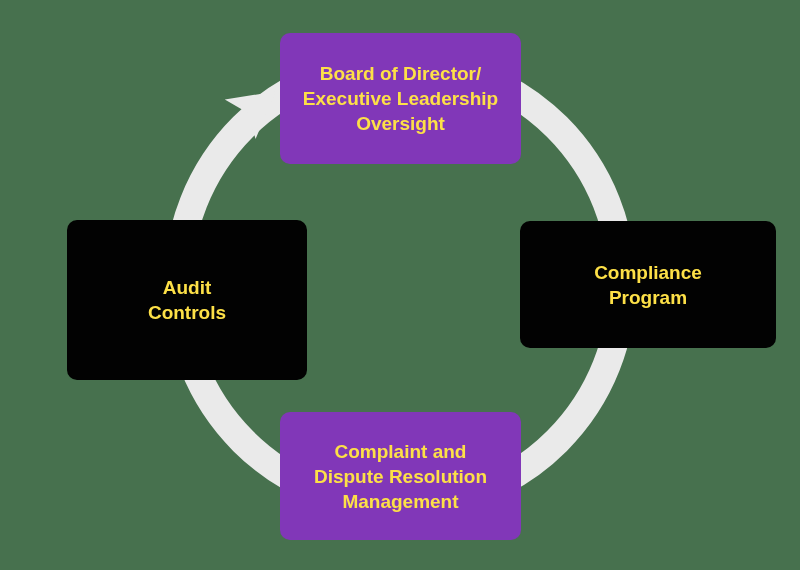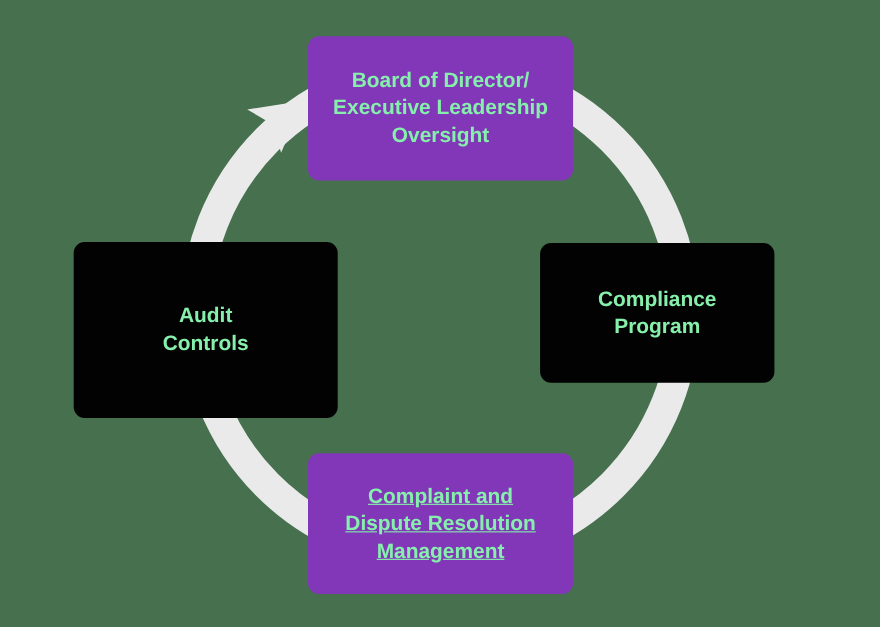--- a/index.html
+++ b/index.html
@@ -19,35 +19,35 @@
     left: 0;
     top: 0;
   }
   .node {
     position: absolute;
     display: flex;
     align-items: center;
     justify-content: center;
     text-align: center;
     border-radius: 10px;
-    color: #86efac;
+    color: #fde047;
     font-weight: bold;
     font-size: 19px;
     line-height: 25px;
   }
   .node-label {
     white-space: pre-line;
     padding: 0 8px;
   }
   .node--purple { background: #8137B8; }
   .node--black  { background: #020202; }
 
   #node-top    { left: 280px; top: 33px;  width: 241px; height: 131px; }
-  #node-right  { left: 491px; top: 221px; width: 213px; height: 127px; }
-  #node-bottom { left: 280px; top: 412px; width: 241px; height: 128px; text-decoration: underline; }
+  #node-right  { left: 520px; top: 221px; width: 256px; height: 127px; }
+  #node-bottom { left: 280px; top: 412px; width: 241px; height: 128px; }
   #node-left   { left: 67px;  top: 220px; width: 240px; height: 160px; }
 </style>
 </head>
 <body>
 
 <div class="stage">
 
   <svg class="ring" width="800" height="570" viewBox="0 0 800 570" aria-hidden="true">
     <circle cx="400" cy="284" r="222" fill="none" stroke="#EAEAEA" stroke-width="28"></circle>
     <g transform="translate(252,110) rotate(-38)">

